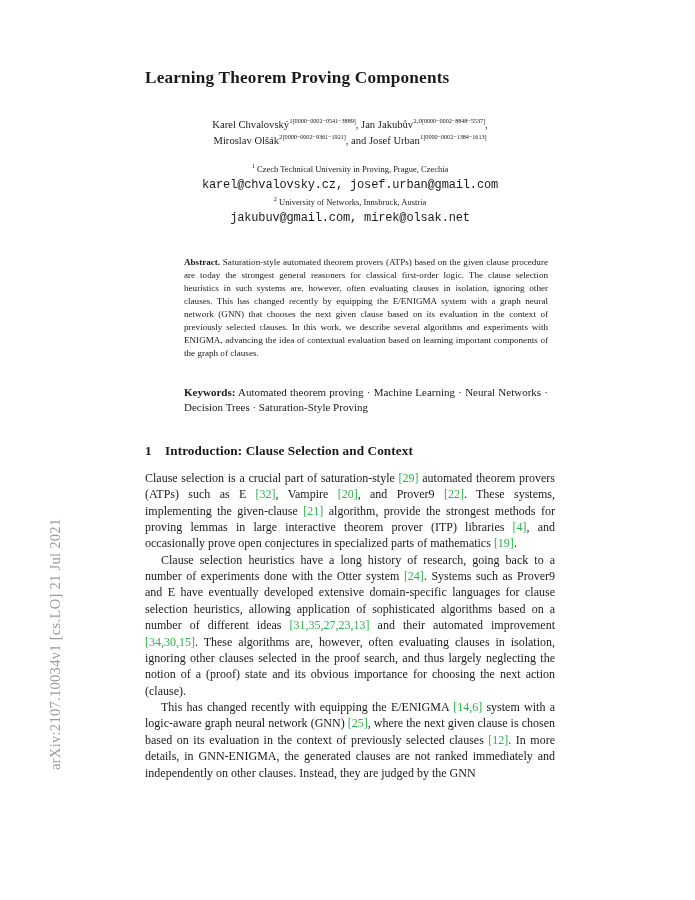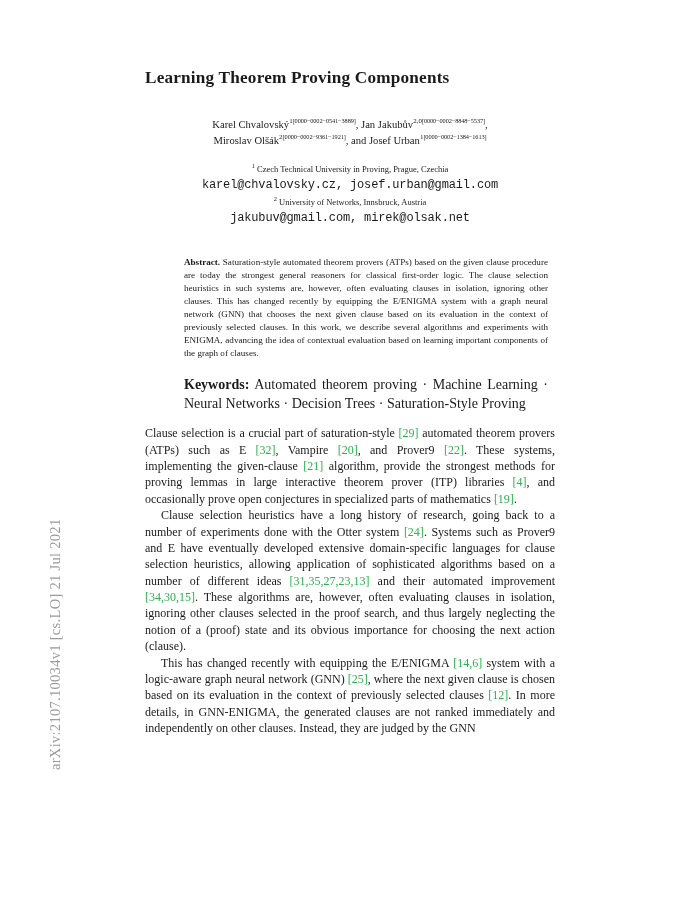--- a/index.html
+++ b/index.html
@@ -104,24 +104,24 @@
     font-size: 9.1px;
     line-height: 1.42;
     text-align: justify;
     text-justify: inter-word;
   }
   #abstract-block .lead {
     font-weight: bold;
   }
 
   #keywords-block {
-    margin-top: 15px;
+    margin-top: 25px;
     padding-left: 39px;
     padding-right: 7px;
-    font-size: 14px;
+    font-size: 11px;
     line-height: 1.42;
     text-align: justify;
   }
   #keywords-block .lead {
     font-weight: bold;
   }
 
   
   #section-1 {
     margin-top: 27px;
@@ -183,20 +183,23 @@
     <div id="abstract-block">
       <span class="lead">Abstract.</span>
       <span>Saturation-style automated theorem provers (ATPs) based on the given clause procedure are today the strongest general reasoners for classical first-order logic. The clause selection heuristics in such systems are, however, often evaluating clauses in isolation, ignoring other clauses. This has changed recently by equipping the E/ENIGMA system with a graph neural network (GNN) that chooses the next given clause based on its evaluation in the context of previously selected clauses. In this work, we describe several algorithms and experiments with ENIGMA, advancing the idea of contextual evaluation based on learning important components of the graph of clauses.</span>
     </div>
 
     <div id="keywords-block">
       <span class="lead">Keywords:</span>
       <span>Automated theorem proving · Machine Learning · Neural Networks · Decision Trees · Saturation-Style Proving</span>
     </div>
 
+    <div id="section-1">
+      <span class="secnum">1</span><span>Introduction: Clause Selection and Context</span>
+    </div>
 
     <p class="body-par first">
       <span>Clause selection is a crucial part of saturation-style </span><span class="cite">[29]</span><span> automated theorem provers (ATPs) such as E </span><span class="cite">[32]</span><span>, Vampire </span><span class="cite">[20]</span><span>, and Prover9 </span><span class="cite">[22]</span><span>. These systems, implementing the given-clause </span><span class="cite">[21]</span><span> algorithm, provide the strongest methods for proving lemmas in large interactive theorem prover (ITP) libraries </span><span class="cite">[4]</span><span>, and occasionally prove open conjectures in specialized parts of mathematics </span><span class="cite">[19]</span><span>.</span>
     </p>
 
     <p class="body-par indent">
       <span>Clause selection heuristics have a long history of research, going back to a number of experiments done with the Otter system </span><span class="cite">[24]</span><span>. Systems such as Prover9 and E have eventually developed extensive domain-specific languages for clause selection heuristics, allowing application of sophisticated algorithms based on a number of different ideas </span><span class="cite">[31,35,27,23,13]</span><span> and their automated improvement </span><span class="cite">[34,30,15]</span><span>. These algorithms are, however, often evaluating clauses in isolation, ignoring other clauses selected in the proof search, and thus largely neglecting the notion of a </span><span class="it">(proof) state</span><span> and its obvious importance for choosing the next </span><span class="it">action</span><span> (clause).</span>
     </p>
 
     <p class="body-par indent">

